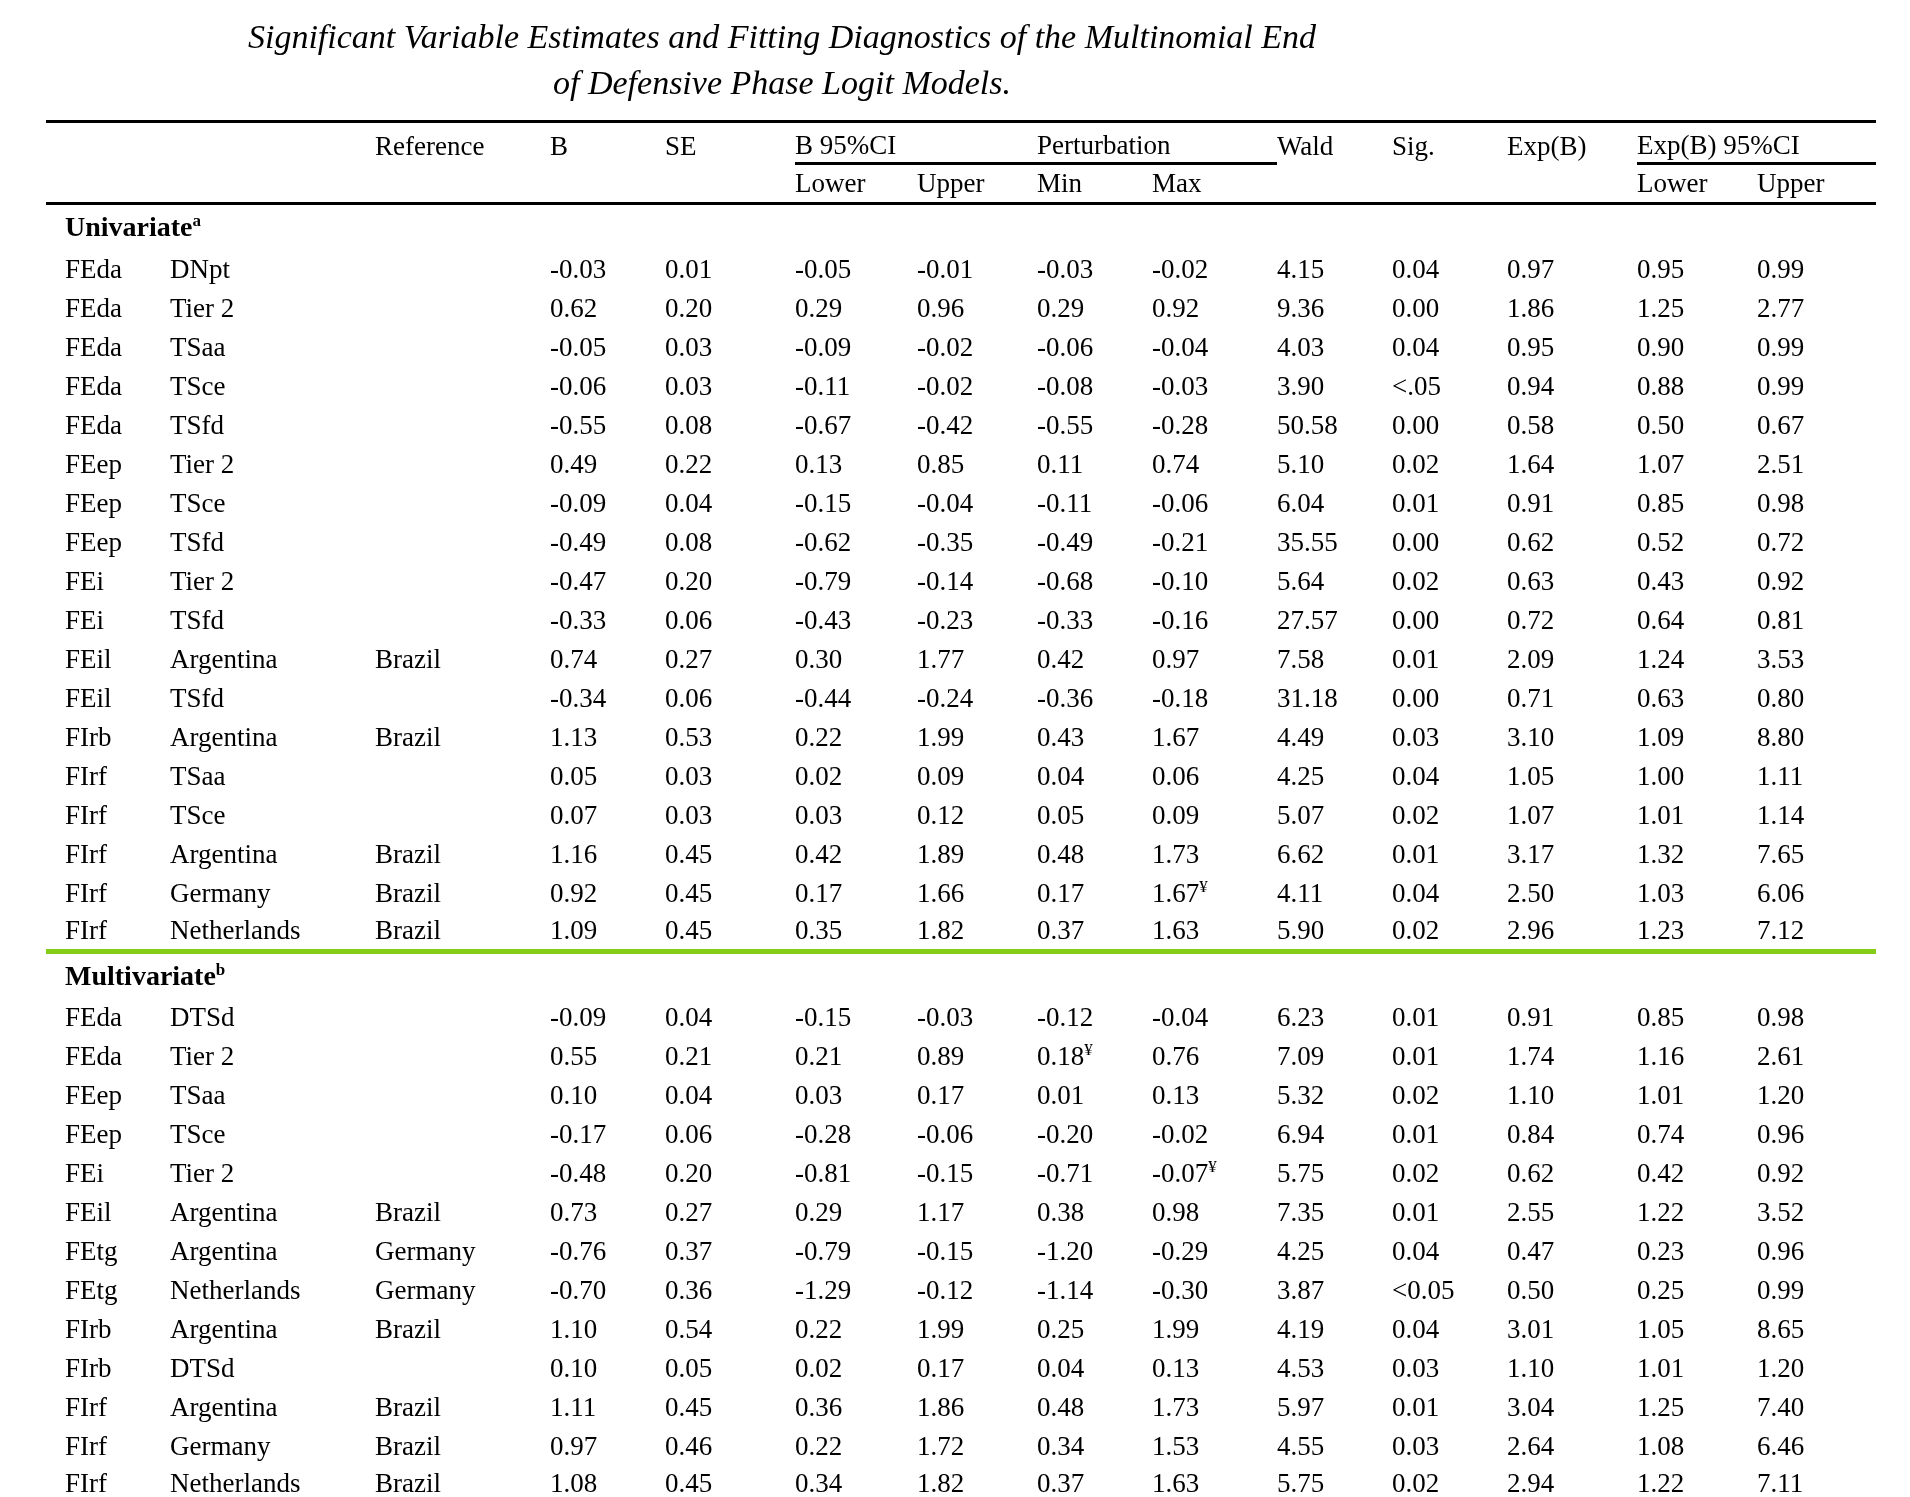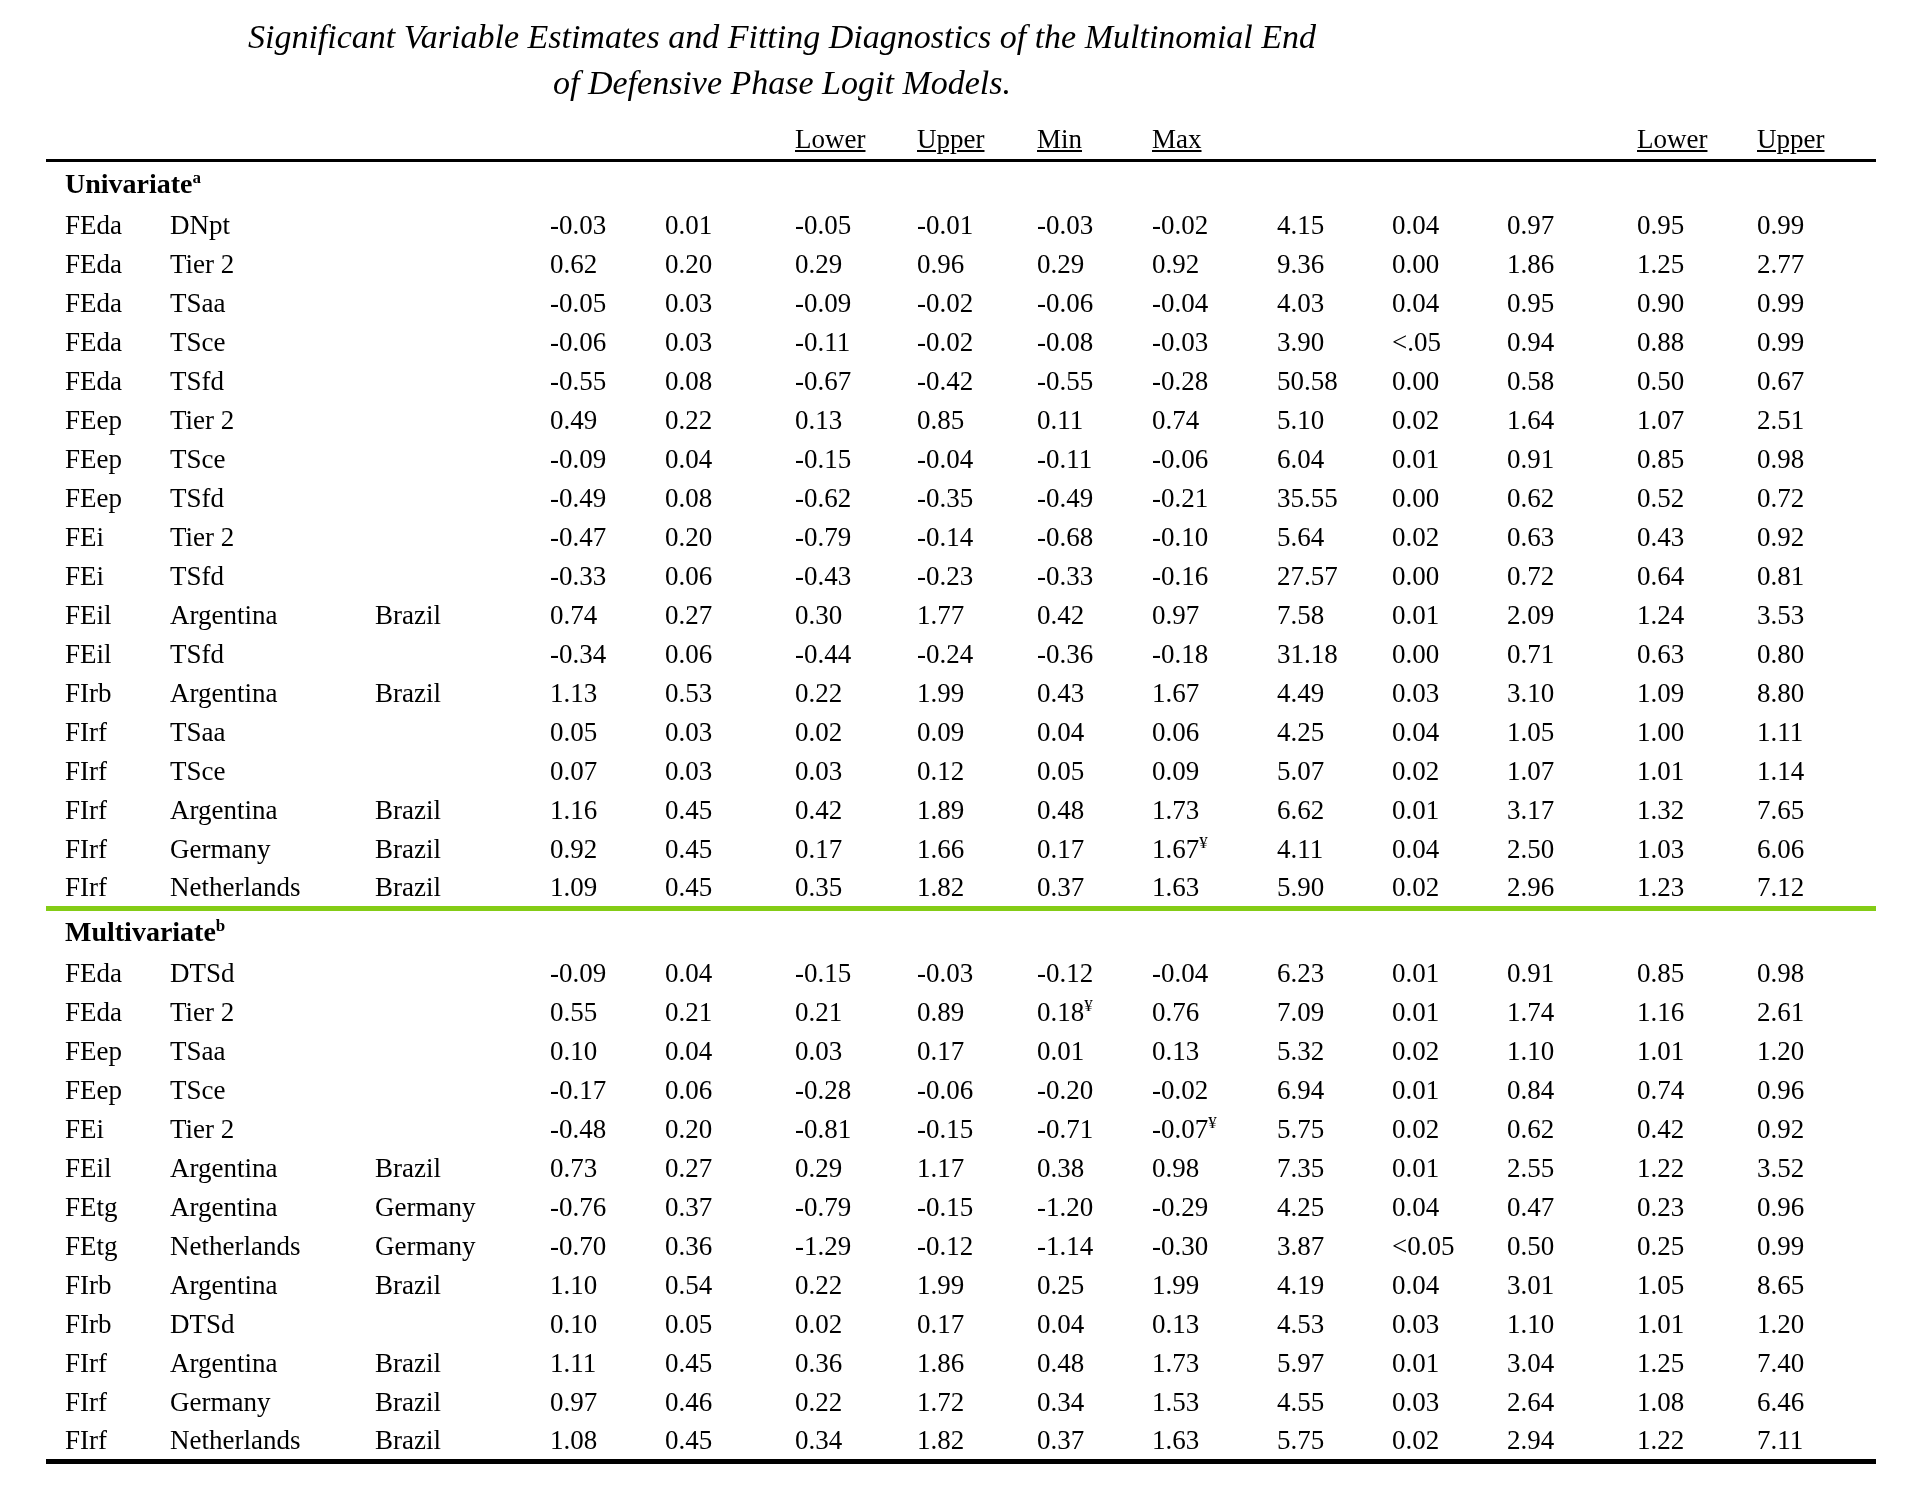--- a/index.html
+++ b/index.html
@@ -46,21 +46,21 @@
   col.c-eup    { width: 119px; }
 
   th, td {
     text-align: left;
     font-weight: normal;
     vertical-align: middle;
     white-space: nowrap;
     overflow: visible;
   }
   thead tr.h1 th { border-top: 3px solid #000000; height: 42px; padding-top: 6px; }
-  thead tr.h2 th { border-bottom: 3px solid #000000; height: 40px; text-decoration: underline; }
+  thead tr.h2 th { border-bottom: 3px solid #000000; height: 40px; }
   th.grp { border-bottom: 3px solid #000000; }
 
   tbody td { height: 39px; }
   tr.section-row td { height: 46px; margin-top: 8px; }
   tr.section-row.divided td { border-top: 5px solid #84cc16; }
   .section-label { font-weight: bold; font-size: 28px; }
   td:first-child, th:first-child { padding-left: 19px; }
 
   sup { font-size: 17px; line-height: 0; vertical-align: super; }
 </style>
@@ -85,20 +85,33 @@
         <col class="c-bup">
         <col class="c-min">
         <col class="c-max">
         <col class="c-wald">
       <col class="c-sig">
         <col class="c-expb">
         <col class="c-elo">
         <col class="c-eup">
     </colgroup>
     <thead>
+      <tr class="h1">
+        <th></th>
+        <th></th>
+        <th>Reference</th>
+        <th>B</th>
+        <th>SE</th>
+        <th class="grp" colspan="2">B 95%CI</th>
+        <th class="grp" colspan="2">Perturbation</th>
+        <th>Wald</th>
+        <th>Sig.</th>
+        <th>Exp(B)</th>
+        <th class="grp" colspan="2">Exp(B) 95%CI</th>
+      </tr>
       <tr class="h2">
         <th></th>
         <th></th>
         <th></th>
         <th></th>
         <th></th>
         <th>Lower</th>
         <th>Upper</th>
         <th>Min</th>
         <th>Max</th>

